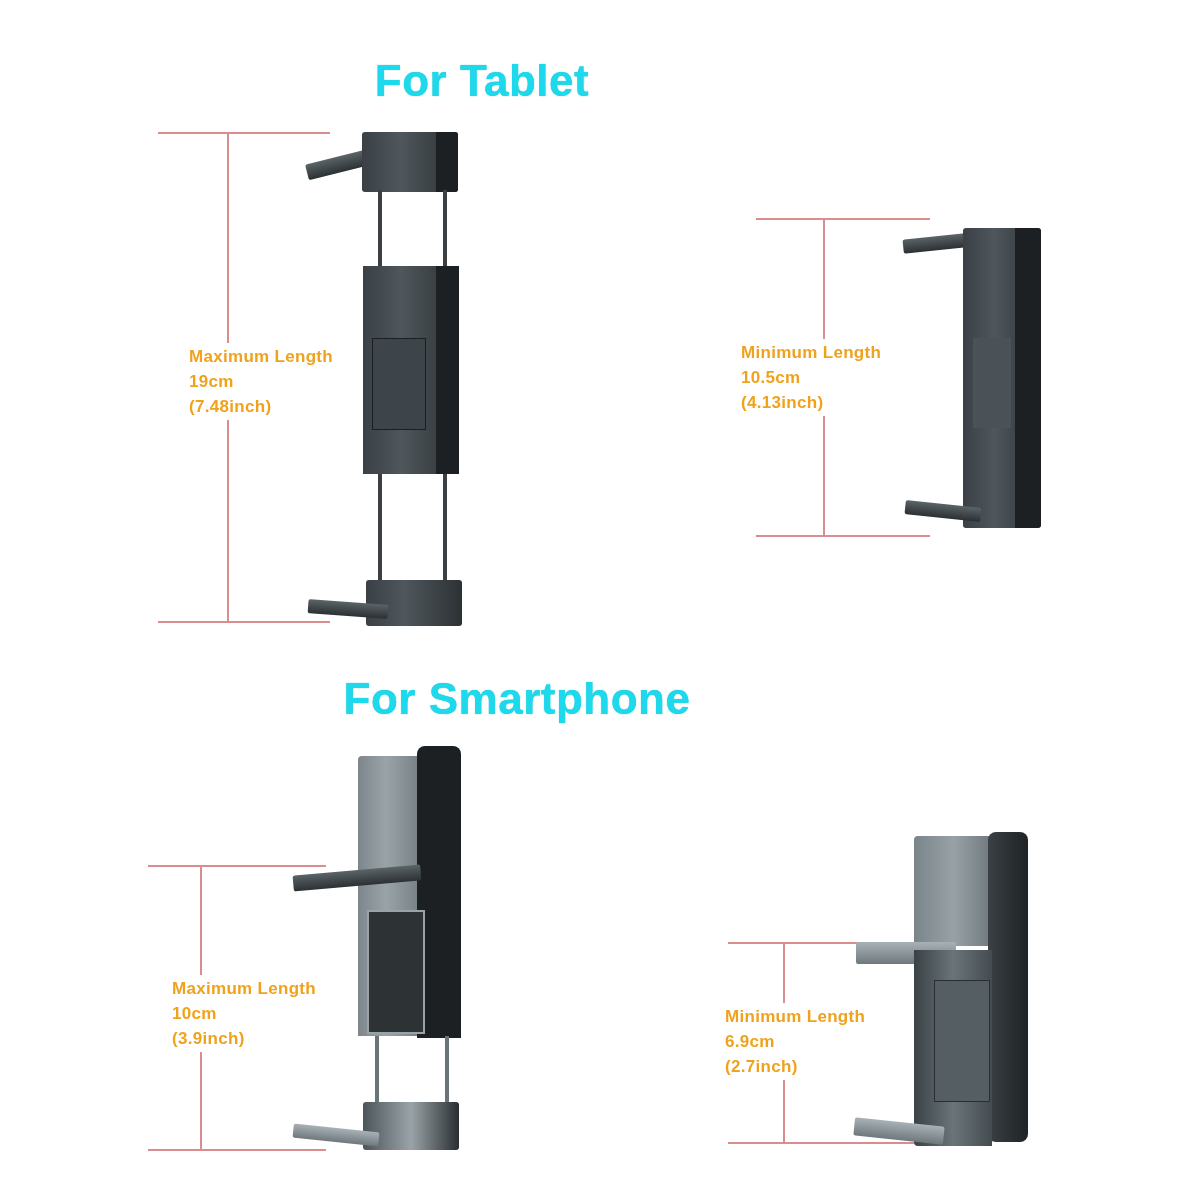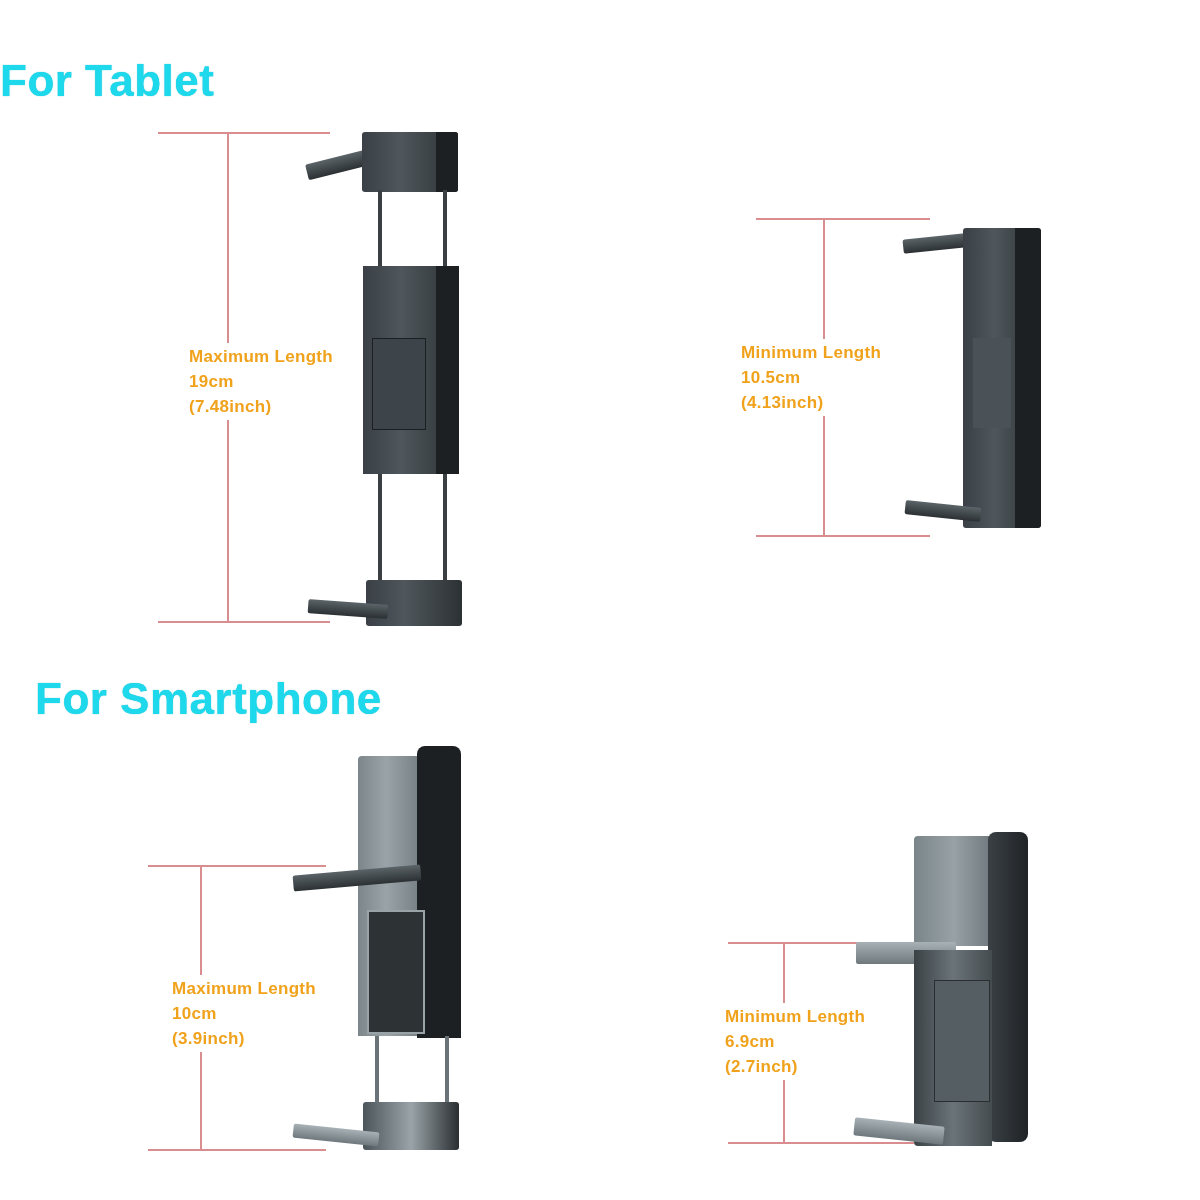--- a/index.html
+++ b/index.html
@@ -1,17 +1,17 @@
 <!DOCTYPE html>
 <html><head>
 <meta charset="utf-8">
 <style>
   html, body { margin:0; padding:0; background:#ffffff; }
   body { width:1200px; height:1200px; position:relative; overflow:hidden; font-family:"Liberation Sans", sans-serif; }
-  .title { position:absolute; left:0; width:964px; color:#1ed8ec; font-weight:bold; font-size:44px; letter-spacing:0.5px; text-shadow:0 0 1px #12b9cc; }
+  .title { position:absolute; left:0; width:964px; text-align:center; color:#1ed8ec; font-weight:bold; font-size:44px; letter-spacing:0.5px; text-shadow:0 0 1px #12b9cc; }
   .dim-line { position:absolute; background:#d98d8f; }
   .label { position:absolute; color:#f0a21c; font-size:17px; line-height:25px; font-weight:bold; letter-spacing:0.3px; white-space:nowrap; }
   .label div { display:block; }
   .holder { position:absolute; }
   .blk { position:absolute; background:#2a2e31; }
   .blk.g { background:linear-gradient(90deg,#3a4045,#4f575c 40%,#2c3134); }
   .blk.lt { background:linear-gradient(90deg,#7c868b,#9aa4a8 40%,#6d777c); }
   .blk.dk { background:#1d2023; }
   .rod { position:absolute; background:#3b3f42; width:4px; }
   .arm { position:absolute; background:linear-gradient(180deg,#5b6468,#2b3033); border-radius:2px; }

